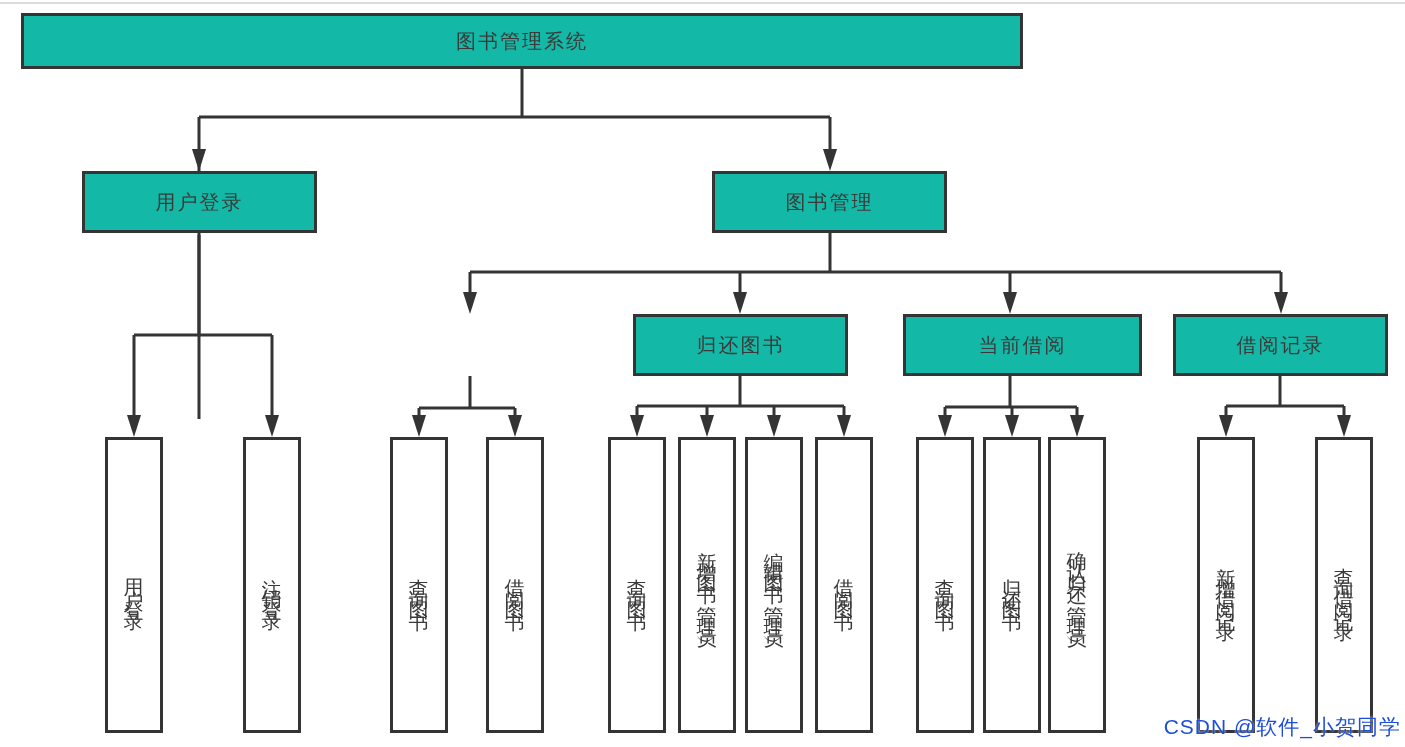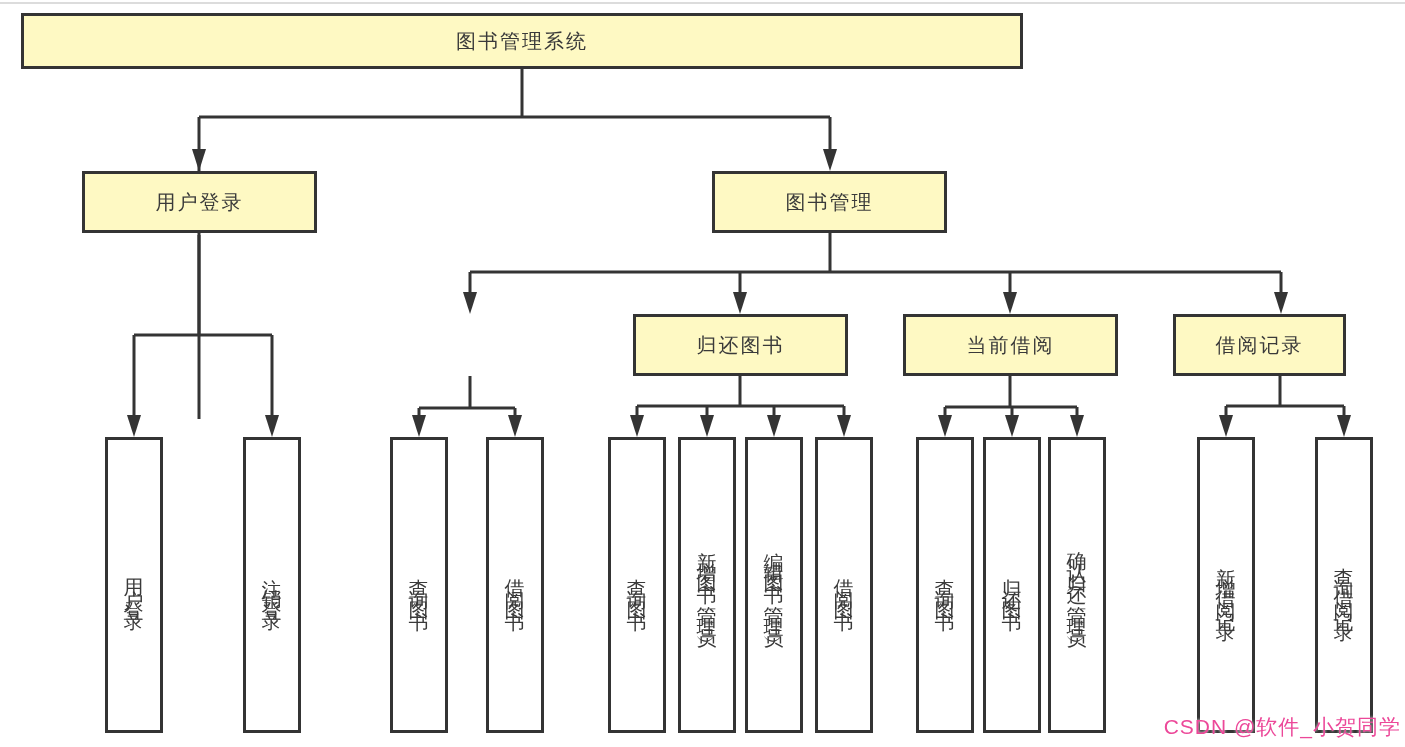--- a/index.html
+++ b/index.html
@@ -12,21 +12,21 @@
   }
   .top-rule{
     position:absolute;left:0;top:2px;width:1405px;height:2px;
     background:#dcdcdc;
   }
   .wires{position:absolute;left:0;top:0;z-index:1;}
   .node{
     position:absolute;z-index:2;
     box-sizing:border-box;
     border:3px solid #343434;
-    background:#fef9c3;
+    background:#14b8a6;
     display:flex;align-items:center;justify-content:center;
     font-size:20px;letter-spacing:2px;color:#3a3a3a;
     white-space:nowrap;
   }
   .leaf{
     position:absolute;z-index:2;
     top:437px;width:58px;height:296px;
     box-sizing:border-box;
     border:3px solid #343434;
     background:#ffffff;
@@ -35,21 +35,21 @@
   .leaf span{
     writing-mode:vertical-rl;
     text-orientation:mixed;
     font-size:20px;
     letter-spacing:11px;
     color:#3a3a3a;
     line-height:1;
   }
   .watermark{
     position:absolute;right:4px;bottom:6px;z-index:3;
-    font-size:21px;color:#ec4899;letter-spacing:1px;
+    font-size:21px;color:#1d4ed8;letter-spacing:1px;
     text-shadow:0 0 3px #ffffff;
     white-space:nowrap;
   }
 </style>
 </head>
 <body>
 
 <div class="stage">
 
   <div class="top-rule"></div>
@@ -99,24 +99,24 @@
   <div class="node" style="left:82px;top:171px;width:235px;height:62px;">
     <span>用户登录</span>
   </div>
   <div class="node" style="left:712px;top:171px;width:235px;height:62px;">
     <span>图书管理</span>
   </div>
 
   <div class="node" style="left:633px;top:314px;width:215px;height:62px;">
     <span>归还图书</span>
   </div>
-  <div class="node" style="left:903px;top:314px;width:215px;height:62px;">
+  <div class="node" style="left:903px;top:314px;width:239px;height:62px;">
     <span>当前借阅</span>
   </div>
-  <div class="node" style="left:1173px;top:314px;width:173px;height:62px;">
+  <div class="node" style="left:1173px;top:314px;width:215px;height:62px;">
     <span>借阅记录</span>
   </div>
 
   <div class="leaf" style="left:105px;">
     <span>用户登录</span>
   </div>
   <div class="leaf" style="left:243px;">
     <span>注销登录</span>
   </div>
 

